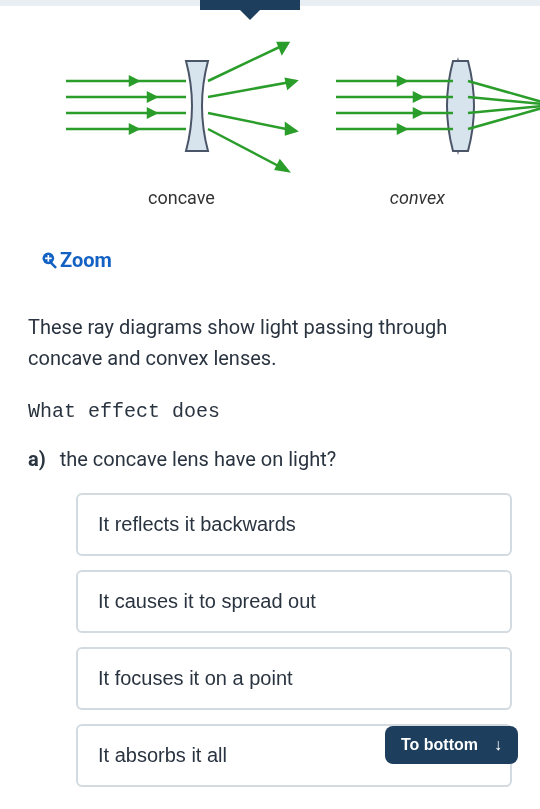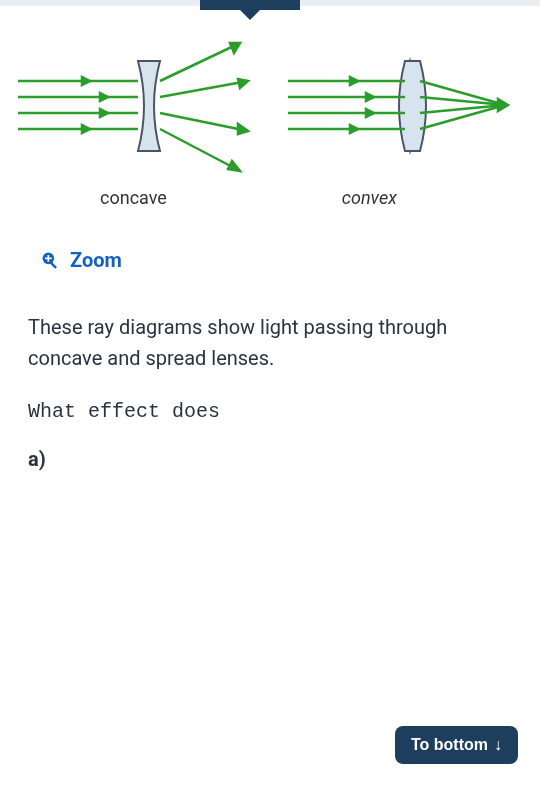--- a/index.html
+++ b/index.html
@@ -28,33 +28,33 @@
   top: 10px;
   left: 240px;
   width: 0;
   height: 0;
   border-left: 10px solid transparent;
   border-right: 10px solid transparent;
   border-top: 10px solid #1d3e5c;
 }
 .diagram-area {
   padding: 35px 10px 5px 10px;
+  margin-left: 48px;
 }
 .labels {
   display: flex;
   margin-top: 2px;
   font-size: 18px;
   color: #333;
 }
 .label-concave { margin-left: 90px; }
 .label-convex { margin-left: 175px; font-style: italic; }
 .zoom-row {
   display: flex;
   align-items: center;
-  gap: 10px;
   margin: 35px 0 0 40px;
   color: #1461c4;
   font-weight: 700;
   font-size: 20px;
   cursor: pointer;
 }
 .zoom-icon {
   width: 20px;
   height: 20px;
 }
@@ -100,21 +100,21 @@
   right: 22px;
   bottom: 45px;
   background: #1d3e5c;
   color: #fff;
   font-weight: 600;
   font-size: 16px;
   padding: 10px 16px;
   border-radius: 8px;
   display: flex;
   align-items: center;
-  gap: 6px;
+  gap: 16px;
   cursor: pointer;
   border: none;
 }
 </style>
 </head>
 <body>
 
 <div class="top-bar"></div>
 <div class="tab-pointer"></div>
 <div class="tab-triangle"></div>
@@ -175,23 +175,30 @@
   <svg class="zoom-icon" viewBox="0 0 24 24" fill="#1461c4">
     <circle cx="10" cy="10" r="7" fill="#1461c4"></circle>
     <rect x="14" y="14" width="9" height="3" transform="rotate(45 14 14)" fill="#1461c4"></rect>
     <rect x="9" y="6" width="2" height="8" fill="#fff"></rect>
     <rect x="6" y="9" width="8" height="2" fill="#fff"></rect>
   </svg>
   <span>Zoom</span>
 </div>
 
 <div class="content">
-  <p class="intro">These ray diagrams show light passing through concave and spread lenses.</p>
+  <p class="intro">These ray diagrams show light passing through concave and convex lenses.</p>
   <p class="stem">What effect does</p>
   <div class="part-row">
     <span class="part-label">a)</span>
+    <span>the concave lens have on light?</span>
+  </div>
+  <div class="answers">
+    <button class="answer">It reflects it backwards</button>
+    <button class="answer">It causes it to spread out</button>
+    <button class="answer">It focuses it on a point</button>
+    <button class="answer">It absorbs it all</button>
   </div>
 </div>
 
 <button class="to-bottom">
   <span>To bottom</span>
   <span>↓</span>
 </button>
 
 </body></html>

